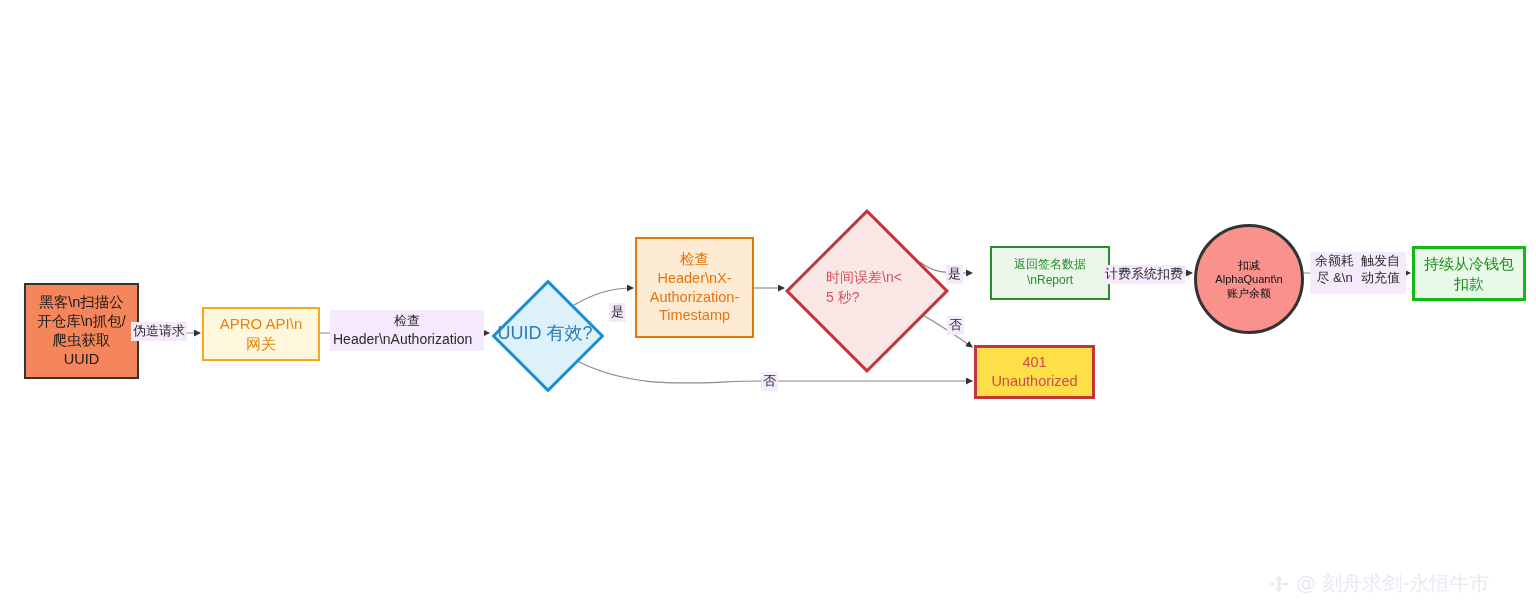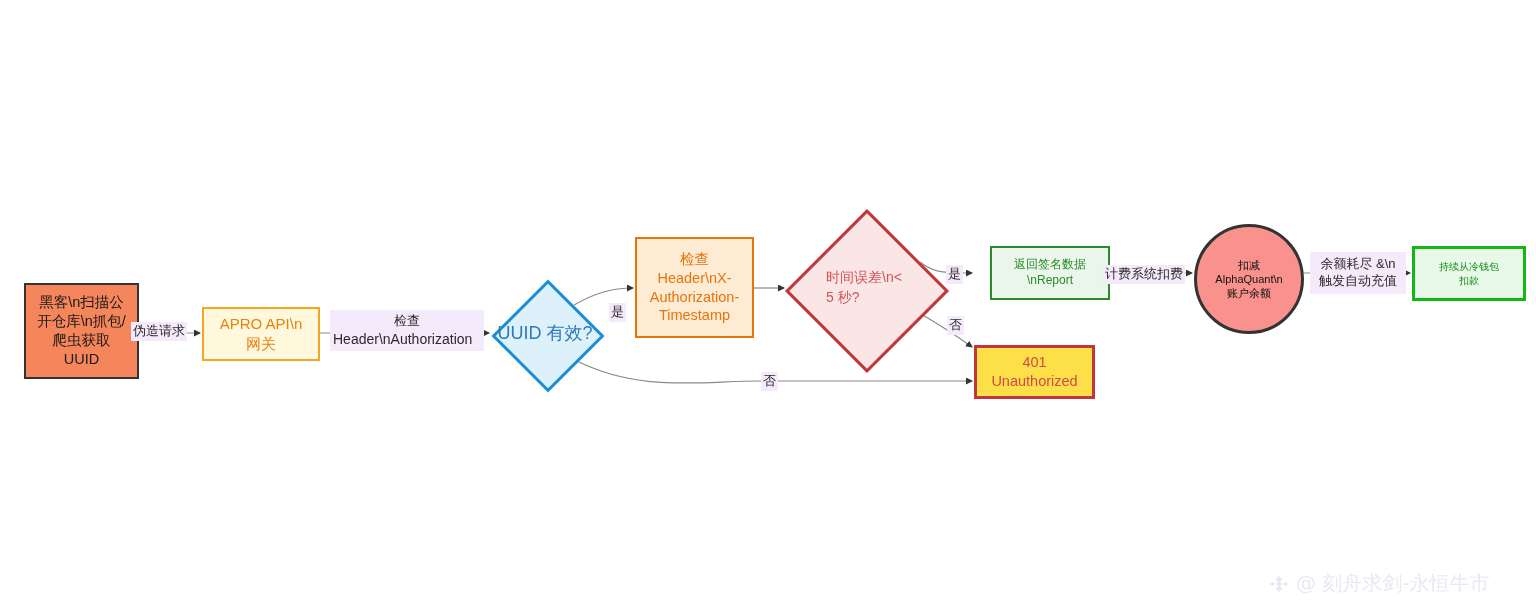--- a/index.html
+++ b/index.html
@@ -157,21 +157,21 @@
     overflow: hidden;
   }
 
   
   .n-cold {
     left: 1412px; top: 246px;
     width: 114px; height: 55px;
     background: #E9F9E9;
     border: 3px solid #14B814;
     color: #188C18;
-    font-size: 10px;
+    font-size: 15px;
   }
 
   
   .elabel {
     position: absolute;
     background: #F5EAFB;
     color: #2b2b2b;
     font-size: 13px;
     line-height: 1.30;
     text-align: center;
@@ -188,21 +188,21 @@
                  overflow: hidden; }
   .el-auth .l1 { font-size: 13px; }
   .el-auth .l2 { font-size: 14px; white-space: nowrap; text-align: left;
                  margin-left: 1px; }
   .el-yes1     { left: 609px; top: 303px; }
   .el-no1      { left: 761px; top: 372px; }
   .el-yes2     { left: 946px; top: 265px; }
   .el-no2      { left: 947px; top: 316px; }
   .el-bill     { left: 1103px; top: 265px; }
   .el-refill   { left: 1310px; top: 252px; width: 96px; height: 42px;
-                 display: flex; flex-direction: column; justify-content: center; }
+                 display: flex; }
 
   
   #watermark {
     position: absolute;
     left: 1268px; top: 570px;
     display: flex;
     align-items: center;
     gap: 6px;
     color: #E8E8F2;
     font-size: 20px;

